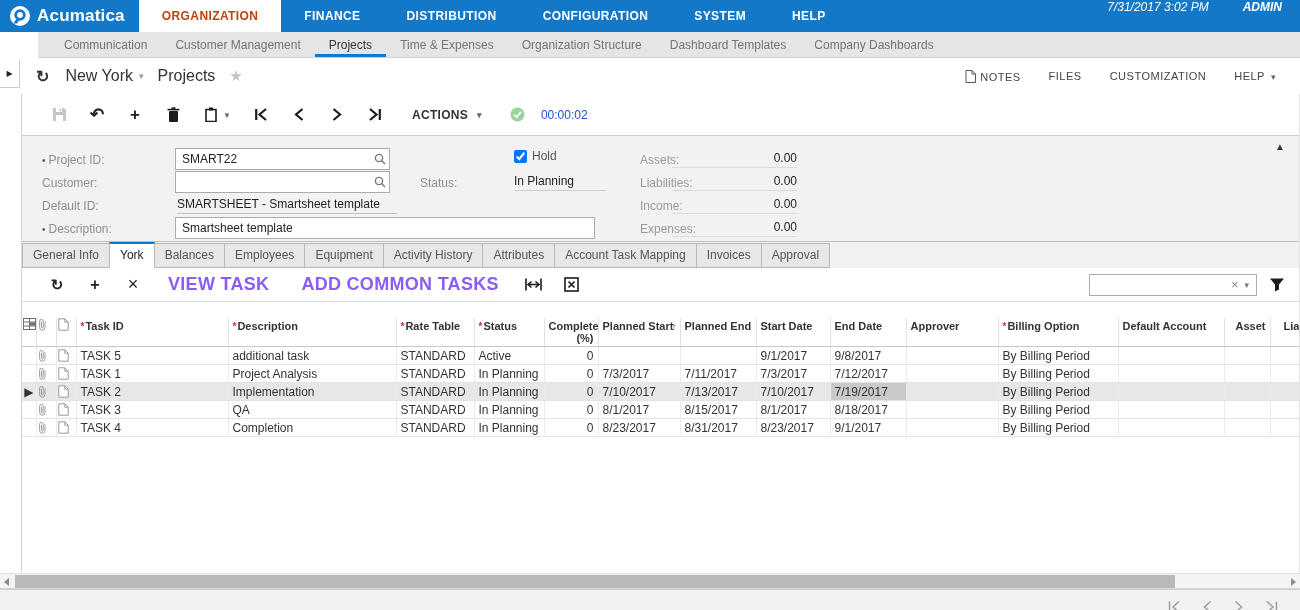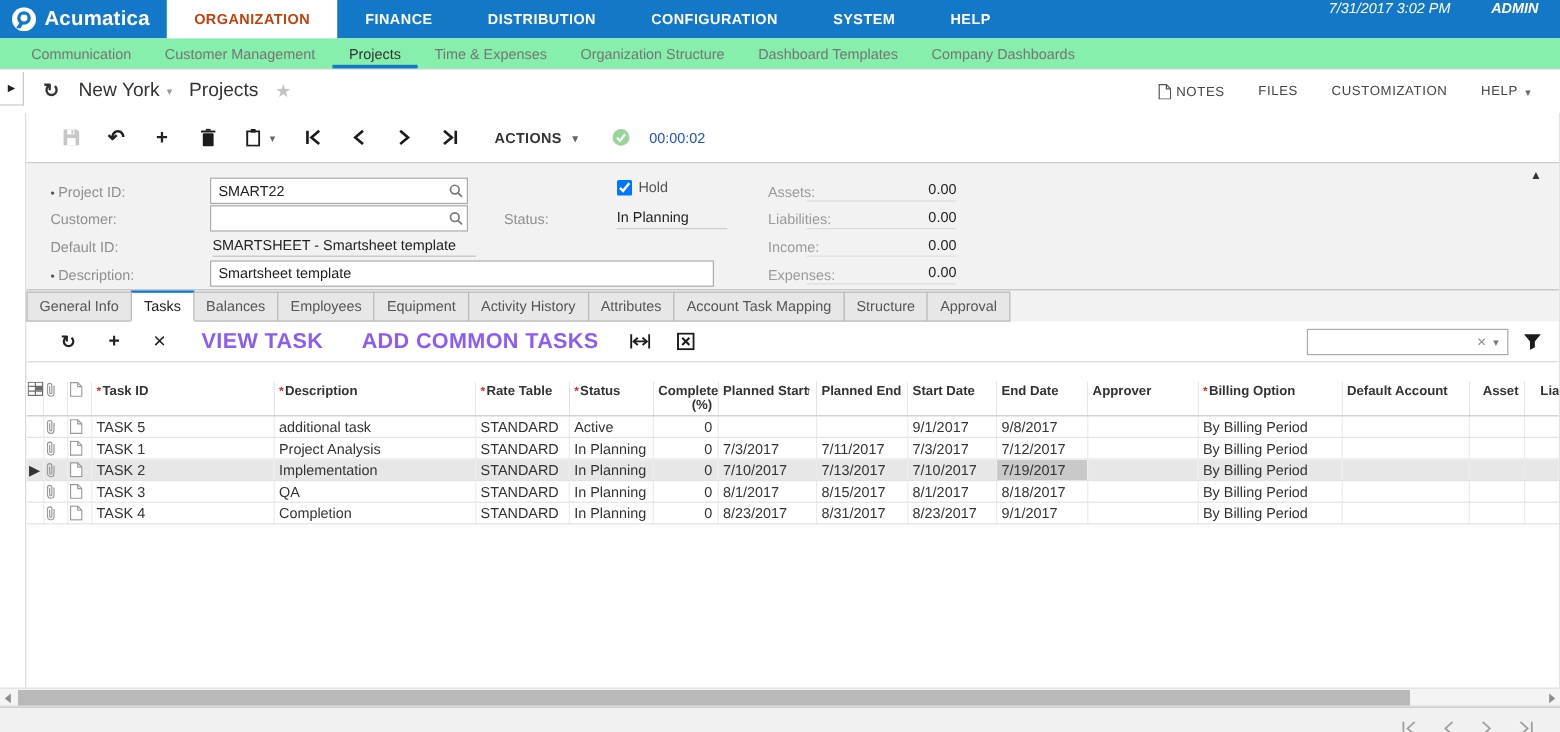--- a/index.html
+++ b/index.html
@@ -10,21 +10,21 @@
   .topbar { height:32px; background:#1478c8; display:flex; align-items:stretch; color:#fff; }
   .brand { display:flex; align-items:center; gap:7px; padding:0 14px 0 10px; }
   .brand-text { font-size:17px; font-weight:700; letter-spacing:.2px; }
   .topnav { display:flex; align-items:stretch; }
   .tn-item { display:flex; align-items:center; padding:0 23px; font-size:12px; font-weight:700; letter-spacing:.4px; cursor:pointer; }
   .tn-item.active { background:#fff; color:#c2410c; }
   .topbar-right { margin-left:auto; display:flex; align-items:flex-start; gap:34px; padding-right:18px; font-size:12px; font-weight:700;font-style:italic; }
   .tb-datetime { font-weight:400; }
 
   
-  .subnav { height:26px; background:#86efac; border-bottom:1px solid #d2d2d2; display:flex; padding-left:12px; }
+  .subnav { height:26px; background:#e5e5e5; border-bottom:1px solid #d2d2d2; display:flex; padding-left:12px;margin-left:38px; }
   .sn-item { display:flex; align-items:center; padding:0 14px; font-size:12px; color:#757575; cursor:pointer; }
   .sn-item.active { color:#333; border-bottom:3px solid #1478c8; padding-top:3px; }
 
   
   .titlebar { height:36px; display:flex; align-items:center; padding-left:36px; background:#fff; position:relative; }
   .side-tab { position:absolute; left:0; top:2px; width:20px; height:28px; border-right:1px solid #c9c9c9; border-bottom:1px solid #c9c9c9; display:flex; align-items:center; justify-content:center; font-size:8px; color:#222; cursor:pointer; background:#fff; }
   .tb-refresh { font-size:16px; font-weight:700; color:#333; margin-right:16px; cursor:pointer; }
   .tb-branch { font-size:16px; color:#333; cursor:pointer; }
   .tb-caret { font-size:9px; color:#999; margin:0 14px 0 6px; }
   .tb-title { font-size:16px; color:#333; }
@@ -271,28 +271,28 @@
     <span class="total-label" style="top:63px;">Income:</span>
     <span class="total-value" style="top:61px;">0.00</span>
     <span class="total-label" style="top:86px;">Expenses:</span>
     <span class="total-value" style="top:84px;">0.00</span>
 
     <span class="collapse-arrow">▲</span>
   </section>
 
   <div class="tabstrip">
     <span class="tab">General Info</span>
-    <span class="tab active">Tasks</span>
+    <span class="tab active">York</span>
     <span class="tab">Balances</span>
     <span class="tab">Employees</span>
     <span class="tab">Equipment</span>
     <span class="tab">Activity History</span>
     <span class="tab">Attributes</span>
     <span class="tab">Account Task Mapping</span>
-    <span class="tab">Structure</span>
+    <span class="tab">Invoices</span>
     <span class="tab">Approval</span>
   </div>
 
   <div class="grid-toolbar">
     <span class="gt-icon" style="font-weight:700; font-size:15px;">↻</span>
     <span class="gt-icon">+</span>
     <span class="gt-icon" style="font-size:18px; font-weight:400;">×</span>
     <span class="gt-btn">VIEW TASK</span>
     <span class="gt-btn">ADD COMMON TASKS</span>
     <span class="gt-icon">

